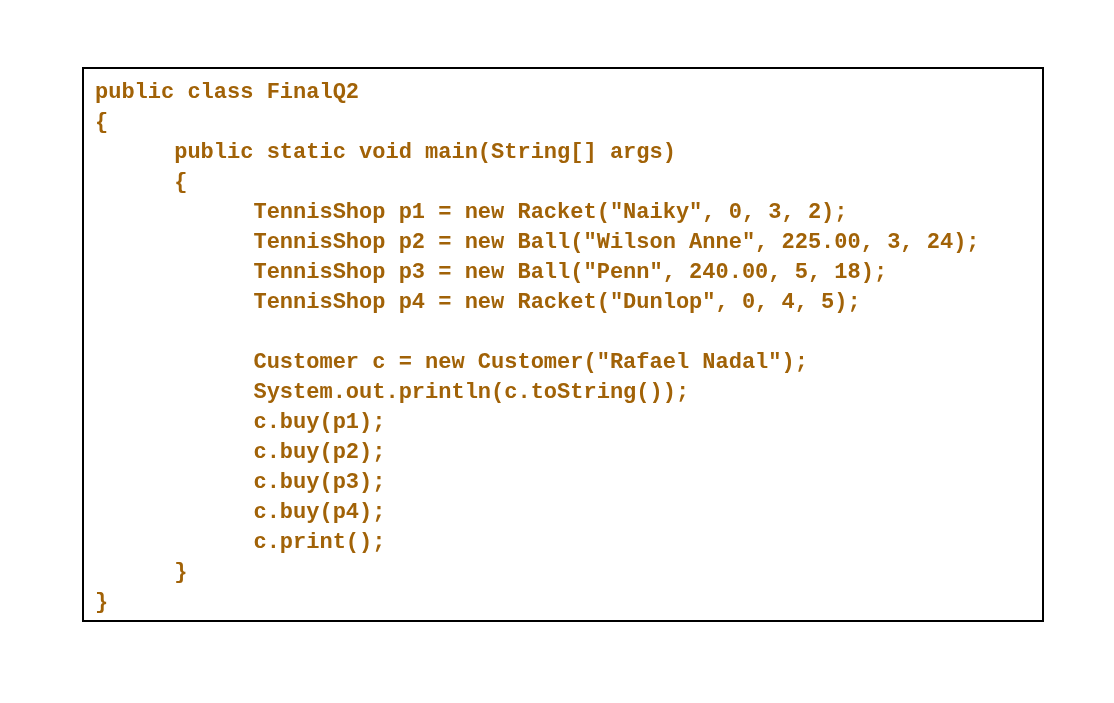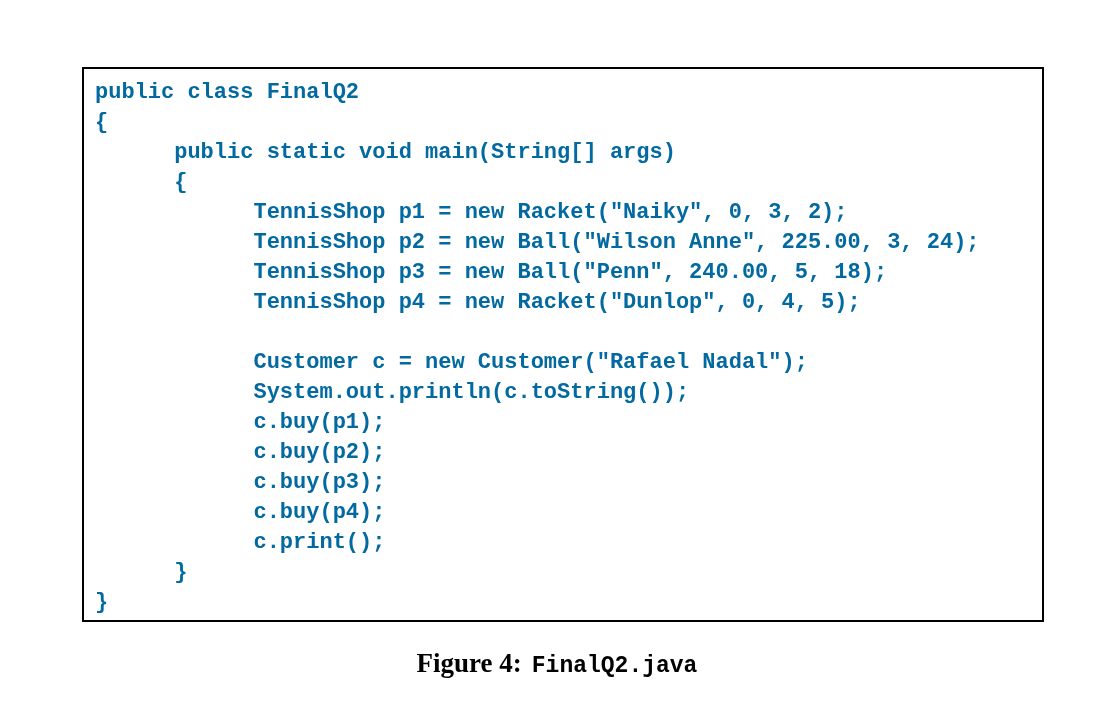--- a/index.html
+++ b/index.html
@@ -26,21 +26,21 @@
     box-sizing: border-box;
     background: #ffffff;
   }
   .code {
     margin: 0;
     padding: 9px 6px 0 11px;
     font-family: "Liberation Mono", "DejaVu Sans Mono", monospace;
     font-weight: bold;
     font-size: 22px;
     line-height: 30px;
-    color: #0369a1;
+    color: #a16207;
     white-space: pre;
   }
   .code-line {
     height: 30px;
     white-space: pre;
   }
   .caption {
     position: absolute;
     left: 0;
     top: 648px;
@@ -63,17 +63,14 @@
 </style>
 </head>
 <body>
 
 <div class="page">
 
   <div class="figure-box">
     <div class="code"><div class="code-line">public class FinalQ2</div><div class="code-line">{</div><div class="code-line">      public static void main(String[] args)</div><div class="code-line">      {</div><div class="code-line">            TennisShop p1 = new Racket("Naiky", 0, 3, 2);</div><div class="code-line">            TennisShop p2 = new Ball("Wilson Anne", 225.00, 3, 24);</div><div class="code-line">            TennisShop p3 = new Ball("Penn", 240.00, 5, 18);</div><div class="code-line">            TennisShop p4 = new Racket("Dunlop", 0, 4, 5);</div><div class="code-line">&nbsp;</div><div class="code-line">            Customer c = new Customer("Rafael Nadal");</div><div class="code-line">            System.out.println(c.toString());</div><div class="code-line">            c.buy(p1);</div><div class="code-line">            c.buy(p2);</div><div class="code-line">            c.buy(p3);</div><div class="code-line">            c.buy(p4);</div><div class="code-line">            c.print();</div><div class="code-line">      }</div><div class="code-line">}</div></div>
   </div>
 
-  <div class="caption">
-    <span class="caption-prefix">Figure 4:</span><span class="caption-filename">FinalQ2.java</span>
-  </div>
 
 </div>
 
 </body></html>

